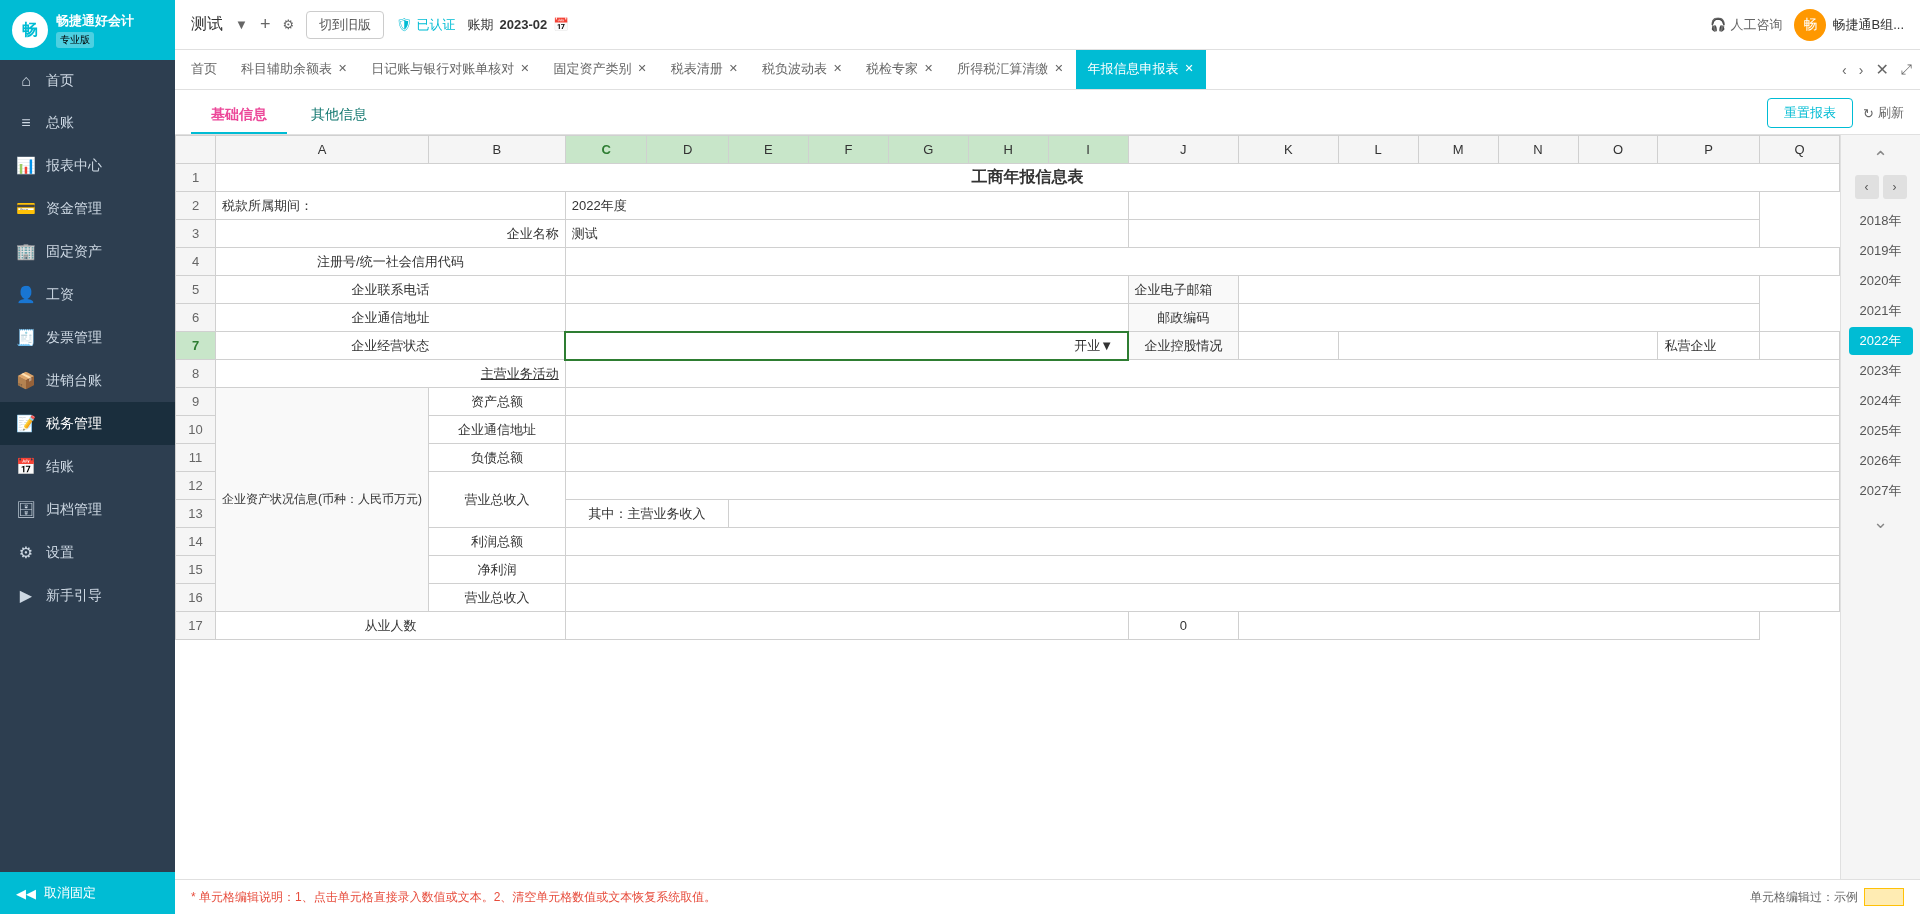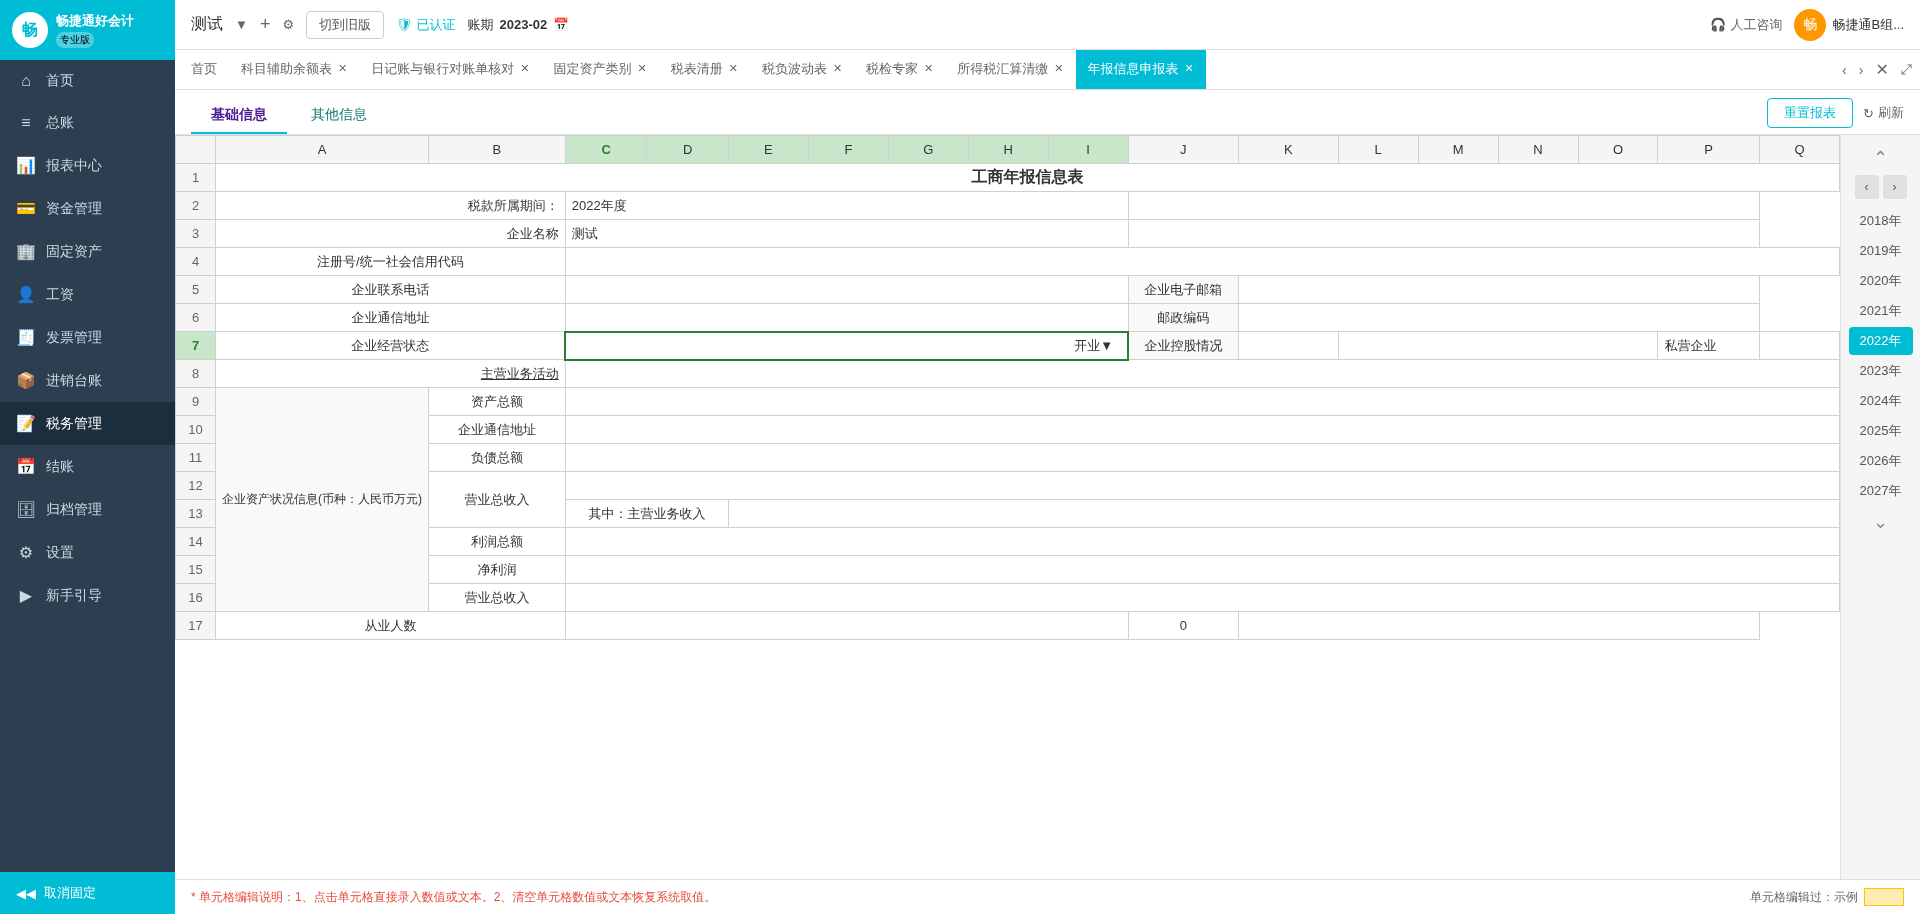--- a/index.html
+++ b/index.html
@@ -5,21 +5,21 @@
     * { box-sizing: border-box; margin: 0; padding: 0; }
     body { font-family: 'Microsoft YaHei', Arial, sans-serif; font-size: 13px; background: #f0f2f5; overflow: hidden; }
 
     
     .app-container { display: flex; height: 914px; width: 1920px; }
 
     
     .sidebar { width: 175px; background: #2d3e50; display: flex; flex-direction: column; flex-shrink: 0; }
     .sidebar-logo { background: #00bcd4; padding: 10px 12px; display: flex; align-items: center; gap: 8px; min-height: 60px; }
     .sidebar-logo-icon { width: 36px; height: 36px; background: white; border-radius: 50%; display: flex; align-items: center; justify-content: center; font-size: 16px; color: #00bcd4; font-weight: bold; }
-    .sidebar-logo-badge { font-size: 10px; background: rgba(255,255,255,0.3); border-radius: 8px; padding: 1px 4px; margin-top: 2px; display: inline-block; }
+    .sidebar-logo-badge { font-size: 10px; background: rgba(255,255,255,0.3); border-radius: 3px; padding: 1px 4px; margin-top: 2px; display: inline-block; }
     .sidebar-nav { flex: 1; overflow-y: auto; }
     .sidebar-item { display: flex; align-items: center; gap: 10px; padding: 12px 16px; color: #cdd8e3; cursor: pointer; font-size: 14px; transition: background 0.2s; }
     .sidebar-item.active { background: #1a2e3d; color: #fff; }
     .sidebar-item-icon { font-size: 16px; width: 20px; text-align: center; }
     .sidebar-footer { padding: 12px 16px; background: #00bcd4; color: white; display: flex; align-items: center; gap: 8px; cursor: pointer; font-size: 13px; }
 
     
     .main-content { flex: 1; display: flex; flex-direction: column; overflow: hidden; background: #f5f5f5; }
 
     
@@ -43,21 +43,21 @@
     .tab.active { color: white; background: #00bcd4; border-bottom: 2px solid #00bcd4; }
     .tab-close { font-size: 11px; color: inherit; }
     .tab-nav { margin-left: auto; display: flex; gap: 4px; }
     .tab-nav-btn { background: none; border: none; cursor: pointer; color: #666; font-size: 14px; padding: 4px; }
     .tab-close-all { background: none; border: none; cursor: pointer; color: #666; font-size: 16px; padding: 4px; }
     .tab-expand { background: none; border: none; cursor: pointer; color: #666; font-size: 14px; padding: 4px; }
 
     
     .page-content { flex: 1; display: flex; overflow: hidden; }
     .sub-tab { padding: 8px 20px; cursor: pointer; font-size: 14px; color: #0f766e; border-bottom: 2px solid transparent; }
-    .sub-tab.active { color: #4c1d95; border-bottom: 2px solid #00bcd4; font-weight: bold; }
+    .sub-tab.active { color: #ec4899; border-bottom: 2px solid #00bcd4; font-weight: bold; }
     .btn-reset { border: 1px solid #00bcd4; color: #00bcd4; background: white; padding: 5px 16px; border-radius: 4px; cursor: pointer; font-size: 13px; }
     .btn-refresh { background: none; border: none; color: #666; cursor: pointer; font-size: 13px; display: flex; align-items: center; gap: 4px; }
 
     
     .spreadsheet-wrapper { flex: 1; display: flex; overflow: hidden; background: white; }
     .spreadsheet-container { flex: 1; overflow: auto; position: relative; }
 
     table.sheet { border-collapse: collapse; table-layout: fixed; font-size: 13px; }
     table.sheet th, table.sheet td { border: 1px solid #d0d0d0; min-width: 60px; height: 28px; padding: 2px 6px; white-space: nowrap; overflow: hidden; }
     table.sheet th { background: #f5f5f5; text-align: center; color: #333; font-weight: normal; }
@@ -313,21 +313,21 @@
               </thead>
               <tbody>
 
                 <tr>
                   <td class="row-num">1</td>
                   <td colspan="17" class="title-cell">工商年报信息表</td>
                 </tr>
 
                 <tr>
                   <td class="row-num">2</td>
-                  <td colspan="2" style="text-align:right;">税款所属期间：</td>
+                  <td colspan="2" style="text-align:left;">税款所属期间：</td>
                   <td colspan="7">2022年度</td>
                   <td colspan="7"></td>
                 </tr>
 
                 <tr>
                   <td class="row-num">3</td>
                   <td colspan="2" style="text-align:right;">企业名称</td>
                   <td colspan="7">测试</td>
                   <td colspan="7"></td>
                 </tr>
@@ -335,21 +335,21 @@
                 <tr>
                   <td class="row-num">4</td>
                   <td colspan="2" style="text-align:center;">注册号/统一社会信用代码</td>
                   <td colspan="15"></td>
                 </tr>
 
                 <tr>
                   <td class="row-num">5</td>
                   <td colspan="2" style="text-align:center;">企业联系电话</td>
                   <td colspan="7"></td>
-                  <td colspan="1" style="text-align:center;background:#f9f9f9;">企业电子邮箱</td>
+                  <td colspan="1" style="background:#f9f9f9;">企业电子邮箱</td>
                   <td colspan="6"></td>
                 </tr>
 
                 <tr>
                   <td class="row-num">6</td>
                   <td colspan="2" style="text-align:center;">企业通信地址</td>
                   <td colspan="7"></td>
                   <td colspan="1" style="text-align:center;background:#f9f9f9;">邮政编码</td>
                   <td colspan="6"></td>
                 </tr>

